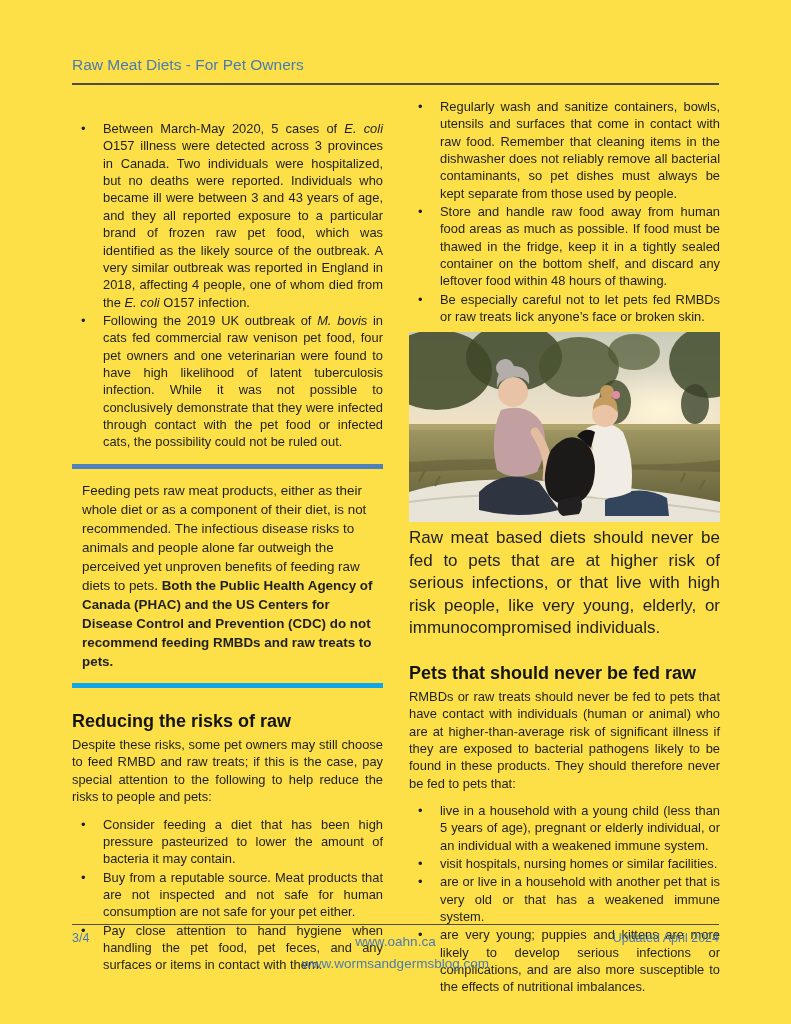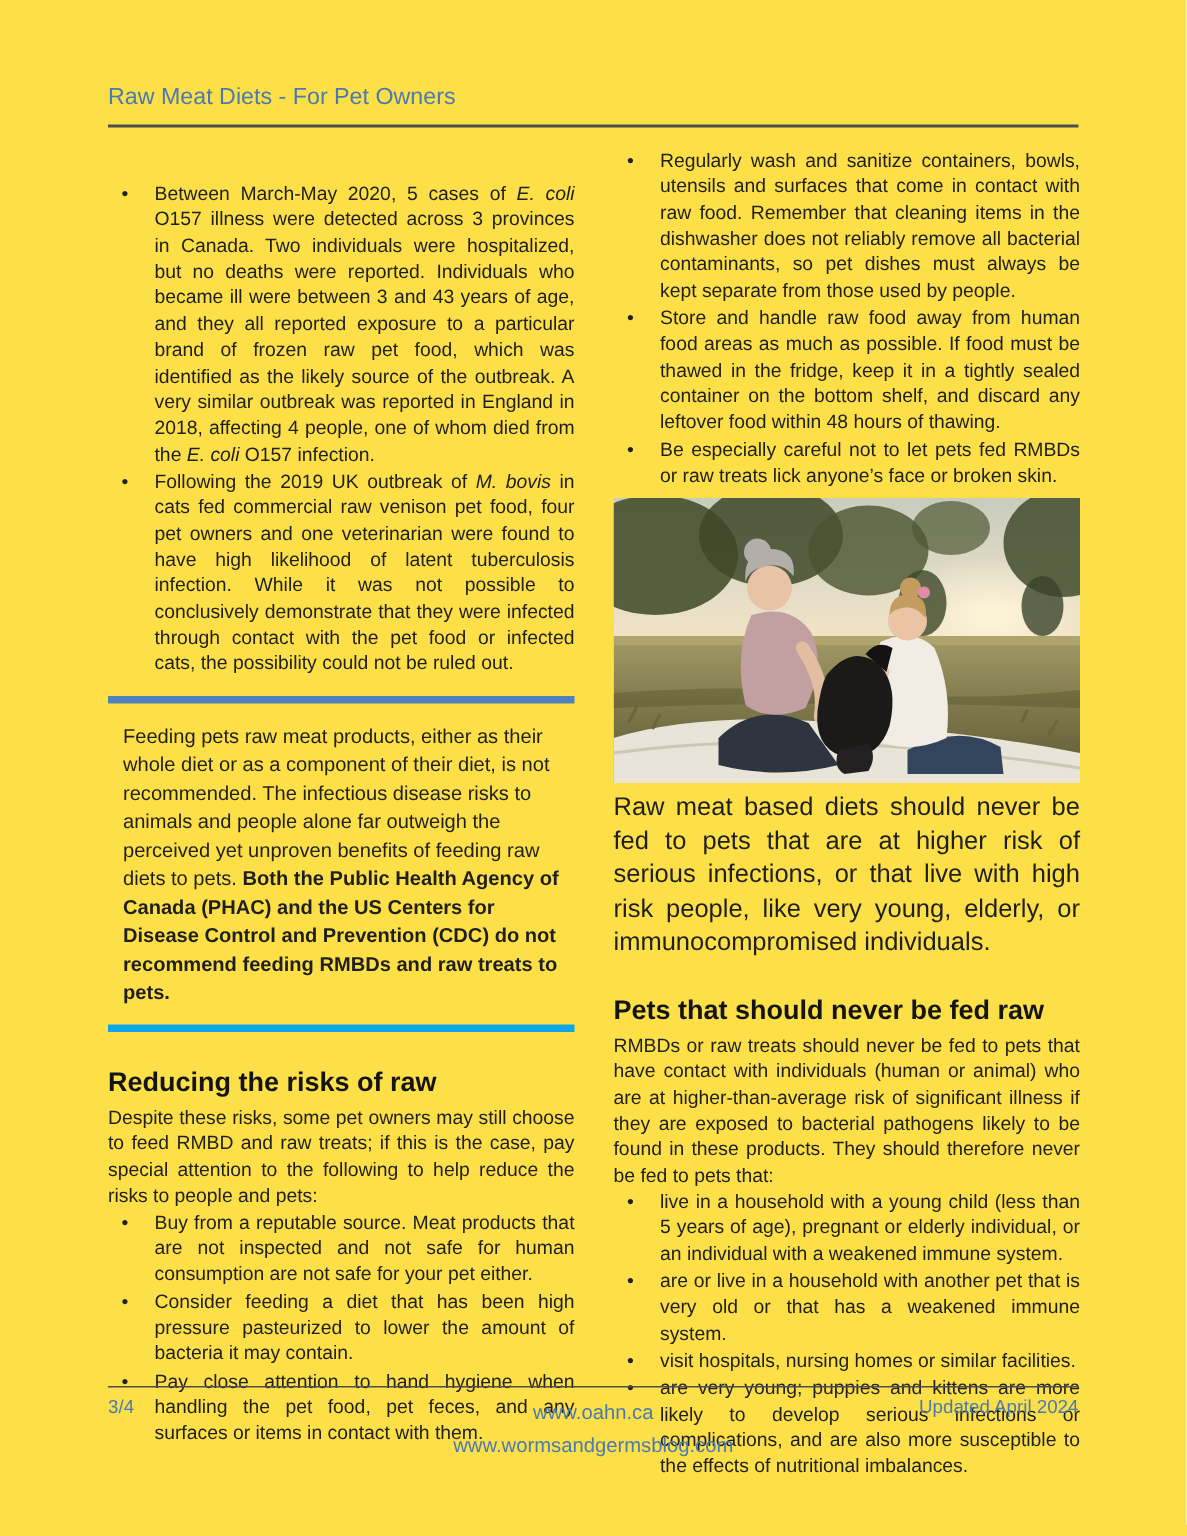--- a/index.html
+++ b/index.html
@@ -45,21 +45,21 @@
     line-height:1.42;
     text-align:left;
   }
 
   .section-heading {
     font-size:18px;
     font-weight:bold;
     margin:21px 0 3px 0;
     color:#141414;
   }
-  .section-intro { margin:0 0 0 0; }
+  .section-intro { margin:0 0 10px 0; }
 
   .photo-wrap { margin-top:7px; width:311px; height:190px; overflow:hidden; }
   .photo-wrap svg { display:block; }
 
   .photo-caption {
     margin-top:5px;
     font-size:17px;
     line-height:1.32;
     text-align:justify;
   }
@@ -92,22 +92,22 @@
         <ul class="bullets">
           <li><span>Between March-May 2020, 5 cases of </span><span style="font-style: italic;">E. coli</span><span> O157 illness were detected across 3 provinces in Canada. Two individuals were hospitalized, but no deaths were reported. Individuals who became ill were between 3 and 43 years of age, and they all reported exposure to a particular brand of frozen raw pet food, which was identified as the likely source of the outbreak. A very similar outbreak was reported in England in 2018, affecting 4 people, one of whom died from the </span><span style="font-style: italic;">E. coli</span><span> O157 infection.</span></li>
           <li><span>Following the 2019 UK outbreak of </span><span style="font-style: italic;">M. bovis</span><span> in cats fed commercial raw venison pet food, four pet owners and one veterinarian were found to have high likelihood of latent tuberculosis infection. While it was not possible to conclusively demonstrate that they were infected through contact with the pet food or infected cats, the possibility could not be ruled out.</span></li>
         </ul>
 
         <div class="callout"><span>Feeding pets raw meat products, either as their whole diet or as a component of their diet, is not recommended. The infectious disease risks to animals and people alone far outweigh the perceived yet unproven benefits of feeding raw diets to pets. </span><span style="font-weight: bold;">Both the Public Health Agency of Canada (PHAC) and the US Centers for Disease Control and Prevention (CDC) do not recommend feeding RMBDs and raw treats to pets.</span></div>
 
         <h2 class="section-heading">Reducing the risks of raw</h2>
         <p class="section-intro">Despite these risks, some pet owners may still choose to feed RMBD and raw treats; if this is the case, pay special attention to the following to help reduce the risks to people and pets:</p>
         <ul class="bullets">
+          <li>Consider feeding a diet that has been high pressure pasteurized to lower the amount of bacteria it may contain.</li>
           <li>Buy from a reputable source. Meat products that are not inspected and not safe for human consumption are not safe for your pet either.</li>
-          <li>Consider feeding a diet that has been high pressure pasteurized to lower the amount of bacteria it may contain.</li>
           <li>Pay close attention to hand hygiene when handling the pet food, pet feces, and any surfaces or items in contact with them.</li>
         </ul>
 
       </div>
 
       <div class="col body-text">
 
         <ul class="bullets">
           <li>Regularly wash and sanitize containers, bowls, utensils and surfaces that come in contact with raw food.  Remember that cleaning items in the dishwasher does not reliably remove all bacterial contaminants, so pet dishes must always be kept separate from those used by people.</li>
           <li>Store and handle raw food away from human food areas as much as possible.  If food must be thawed in the fridge, keep it in a tightly sealed container on the bottom shelf, and discard any leftover food within 48 hours of thawing.</li>
@@ -182,22 +182,22 @@
             <path d="M10 150 l6 -12 M26 154 l5 -10 M290 158 l6 -10 M272 150 l4 -9" stroke="#6b653c" stroke-width="2" fill="none"></path>
           </svg>
         </div>
 
         <p class="photo-caption">Raw meat based diets should never be fed to pets that are at higher risk of serious infections, or that live with high risk people, like very young, elderly, or immunocompromised individuals.</p>
 
         <h2 class="section-heading">Pets that should never be fed raw</h2>
         <p class="section-intro">RMBDs or raw treats should never be fed to pets that have contact with individuals (human or animal) who are at higher-than-average risk of significant illness if they are exposed to bacterial pathogens likely to be found in these products.  They should therefore never be fed to pets that:</p>
         <ul class="bullets">
           <li>live in a household with a young child (less than 5 years of age), pregnant or elderly individual, or an individual with a weakened immune system.</li>
+          <li>visit hospitals, nursing homes or similar facilities.</li>
           <li>are or live in a household with another pet that is very old or that has a weakened immune system.</li>
-          <li>visit hospitals, nursing homes or similar facilities.</li>
           <li>are very young; puppies and kittens are more likely to develop serious infections or complications, and are also more susceptible to the effects of nutritional imbalances.</li>
         </ul>
 
       </div>
     </div>
   </div>
 
   <div class="footer">
     <div class="footer-row">
       <div class="footer-left">3/4</div>

